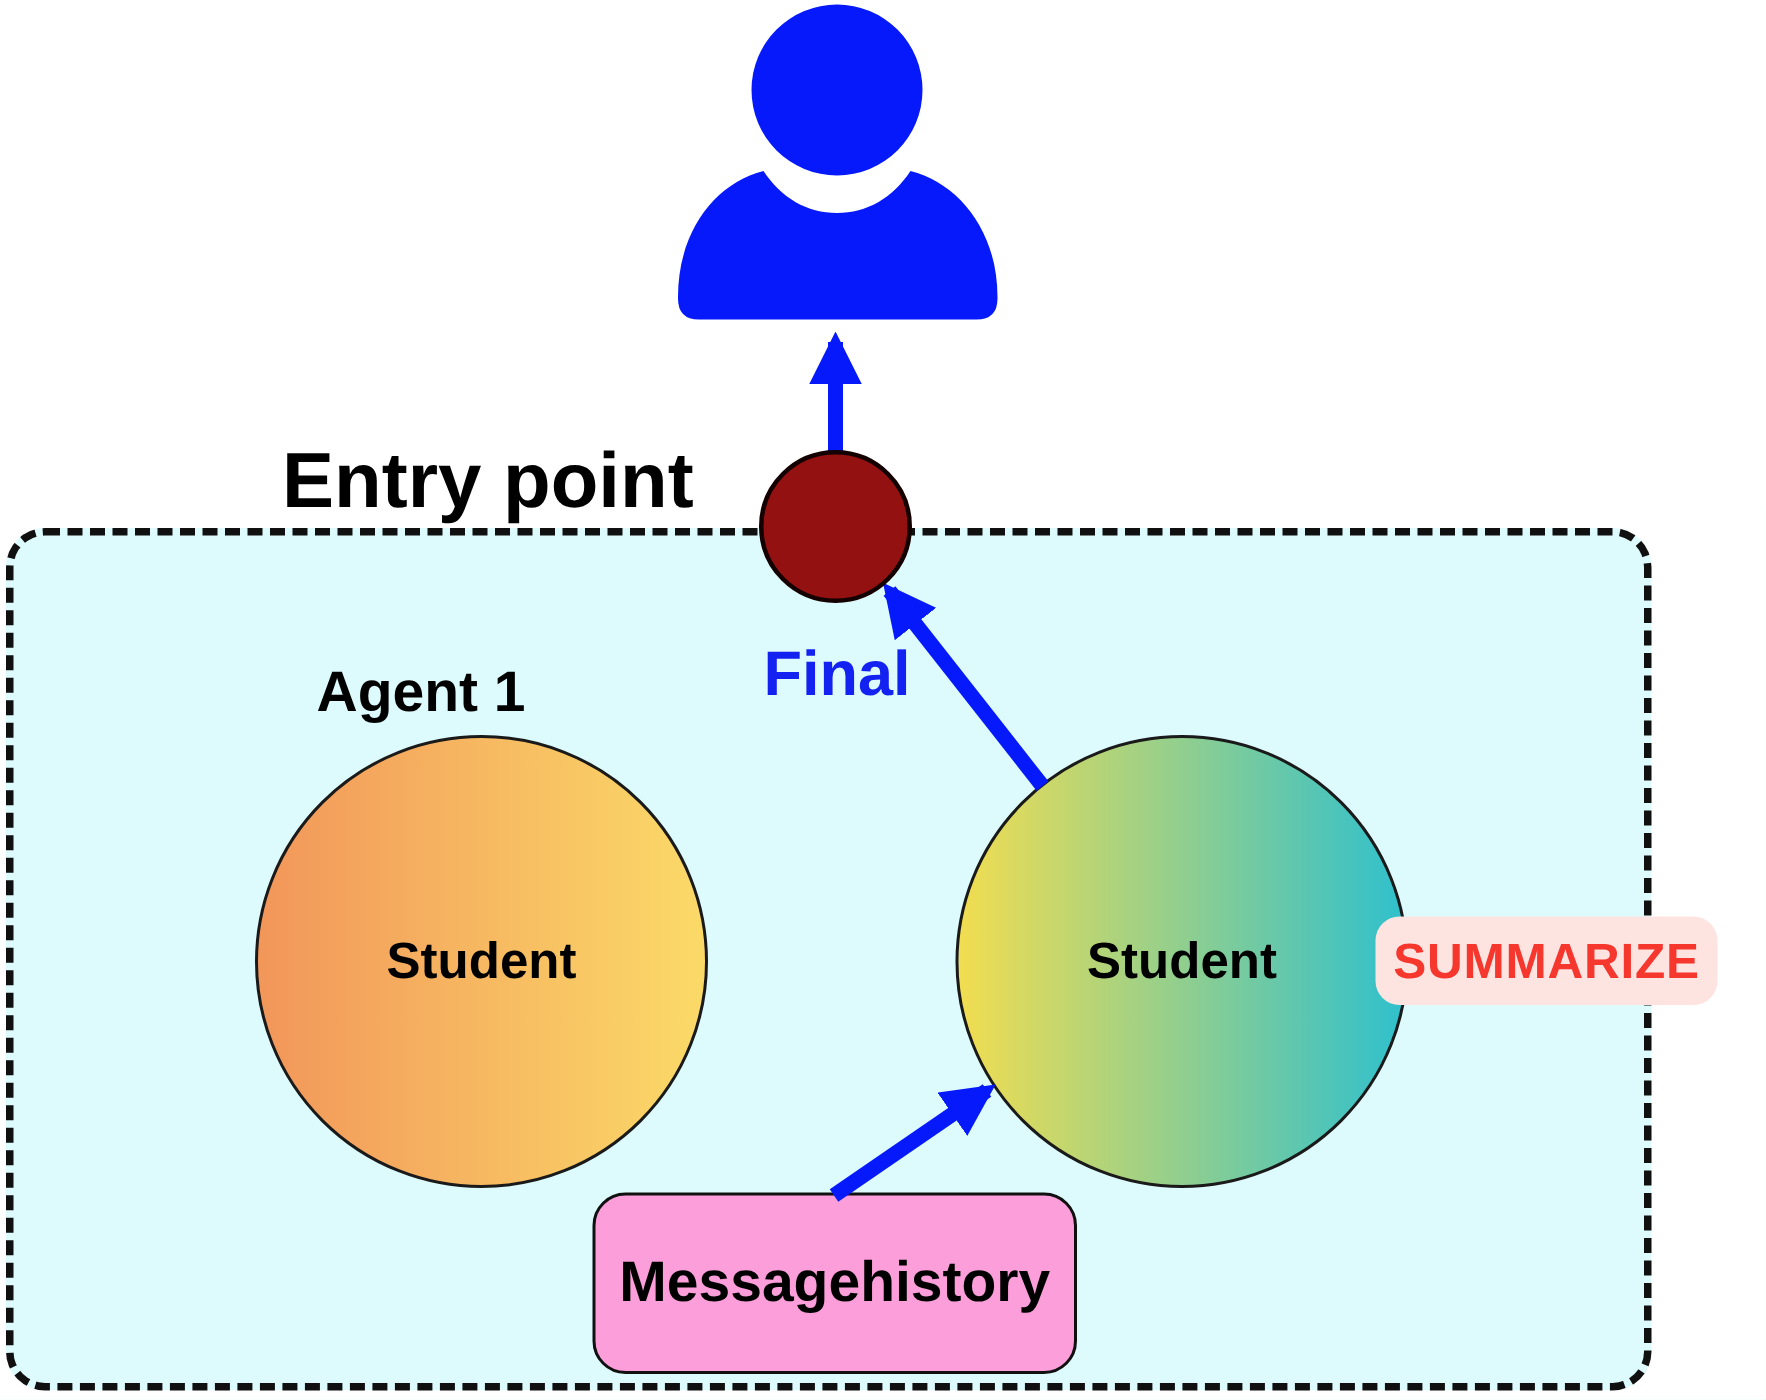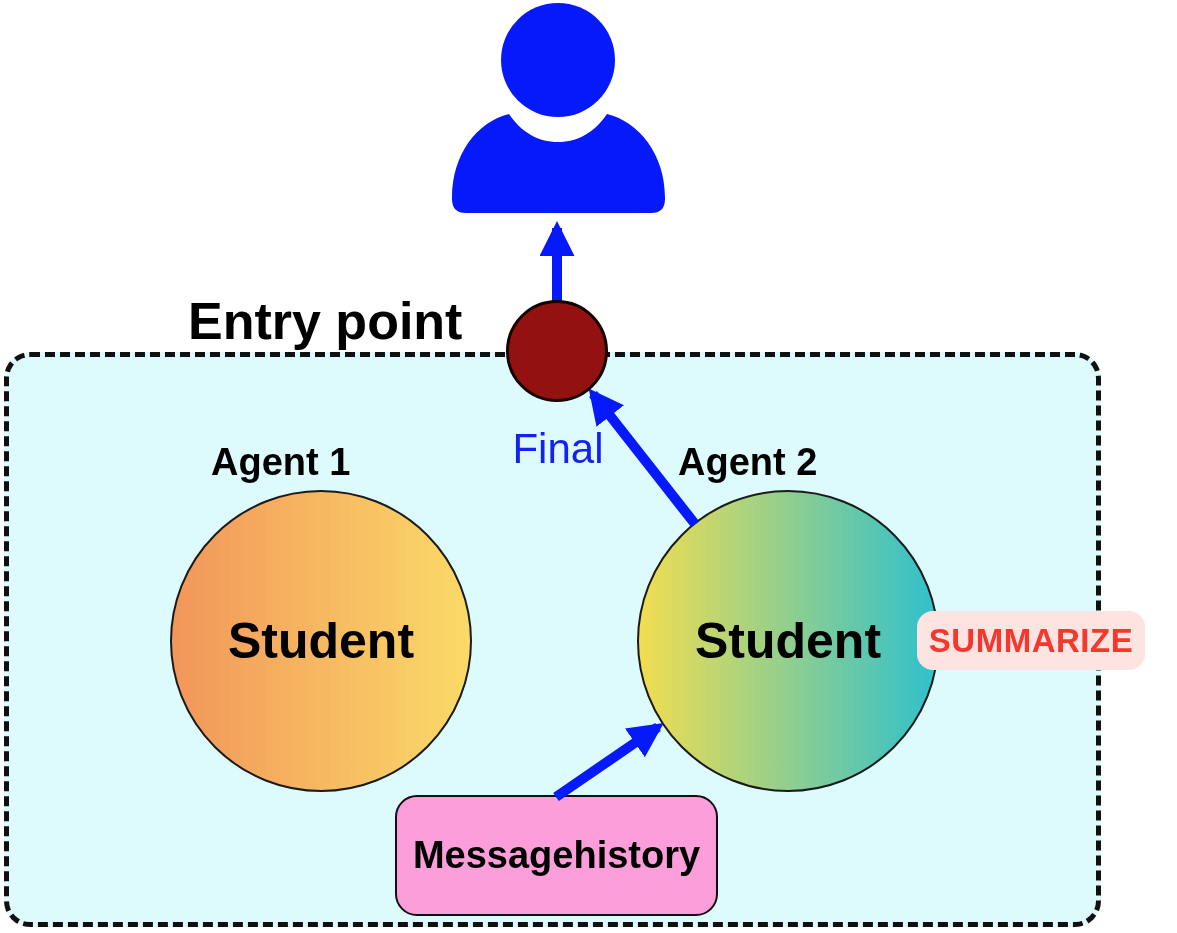--- a/index.html
+++ b/index.html
@@ -24,21 +24,21 @@
     position:absolute;width:302px;height:302px;
     border-radius:50%;
     border:2px solid #1a1a1a;
     box-sizing:border-box;
     display:flex;align-items:center;justify-content:center;
     z-index:2;
   }
   .circle-student{left:170px;top:490px;background:linear-gradient(90deg,#f2965a,#fbda68);}
   .circle-teacher{left:637px;top:490px;background:linear-gradient(90deg,#f2dd50,#2fc0cd);}
   .circle-name{
-    font-size:50px;font-weight:bold;color:#000;line-height:1;
+    font-size:34px;font-weight:bold;color:#000;line-height:1;
   }
   .agent-label{
     position:absolute;top:443px;width:220px;
     font-size:38px;font-weight:bold;color:#000;line-height:1;
     z-index:3;
   }
   .agent-label.a1{left:211px;}
   .agent-label.a2{left:678px;}
   
   .entry-label{
@@ -51,21 +51,21 @@
     position:absolute;left:506px;top:300px;
     width:102px;height:102px;border-radius:50%;
     background:#941111;border:3px solid #140000;
     box-sizing:border-box;
     z-index:5;
   }
   
   .final-response{
     position:absolute;left:448px;top:424px;width:220px;
     text-align:center;
-    font-size:42px;font-weight:normal;color:#1322f0;line-height:1.17;
+    font-size:42px;font-weight:bold;color:#1322f0;line-height:1.17;
     z-index:6;
   }
   .final-response span{display:block;}
   
   .badge{
     position:absolute;left:917px;top:611px;
     width:228px;height:59px;
     background:#fde4e1;border-radius:16px;
     display:flex;align-items:center;justify-content:center;
     z-index:4;
@@ -96,21 +96,20 @@
 
 <div class="canvas">
 
   <div class="boundary"></div>
 
   <div class="agent-label a1">Agent 1</div>
   <div class="agent-circle circle-student">
     <span class="circle-name">Student</span>
   </div>
 
-  <div class="agent-label a2">Agent 2</div>
   <div class="agent-circle circle-teacher">
     <span class="circle-name">Student</span>
   </div>
 
   <div class="badge">
     <span class="badge-text">SUMMARIZE</span>
   </div>
 
   <div class="message-box">
     <span>Message</span>

